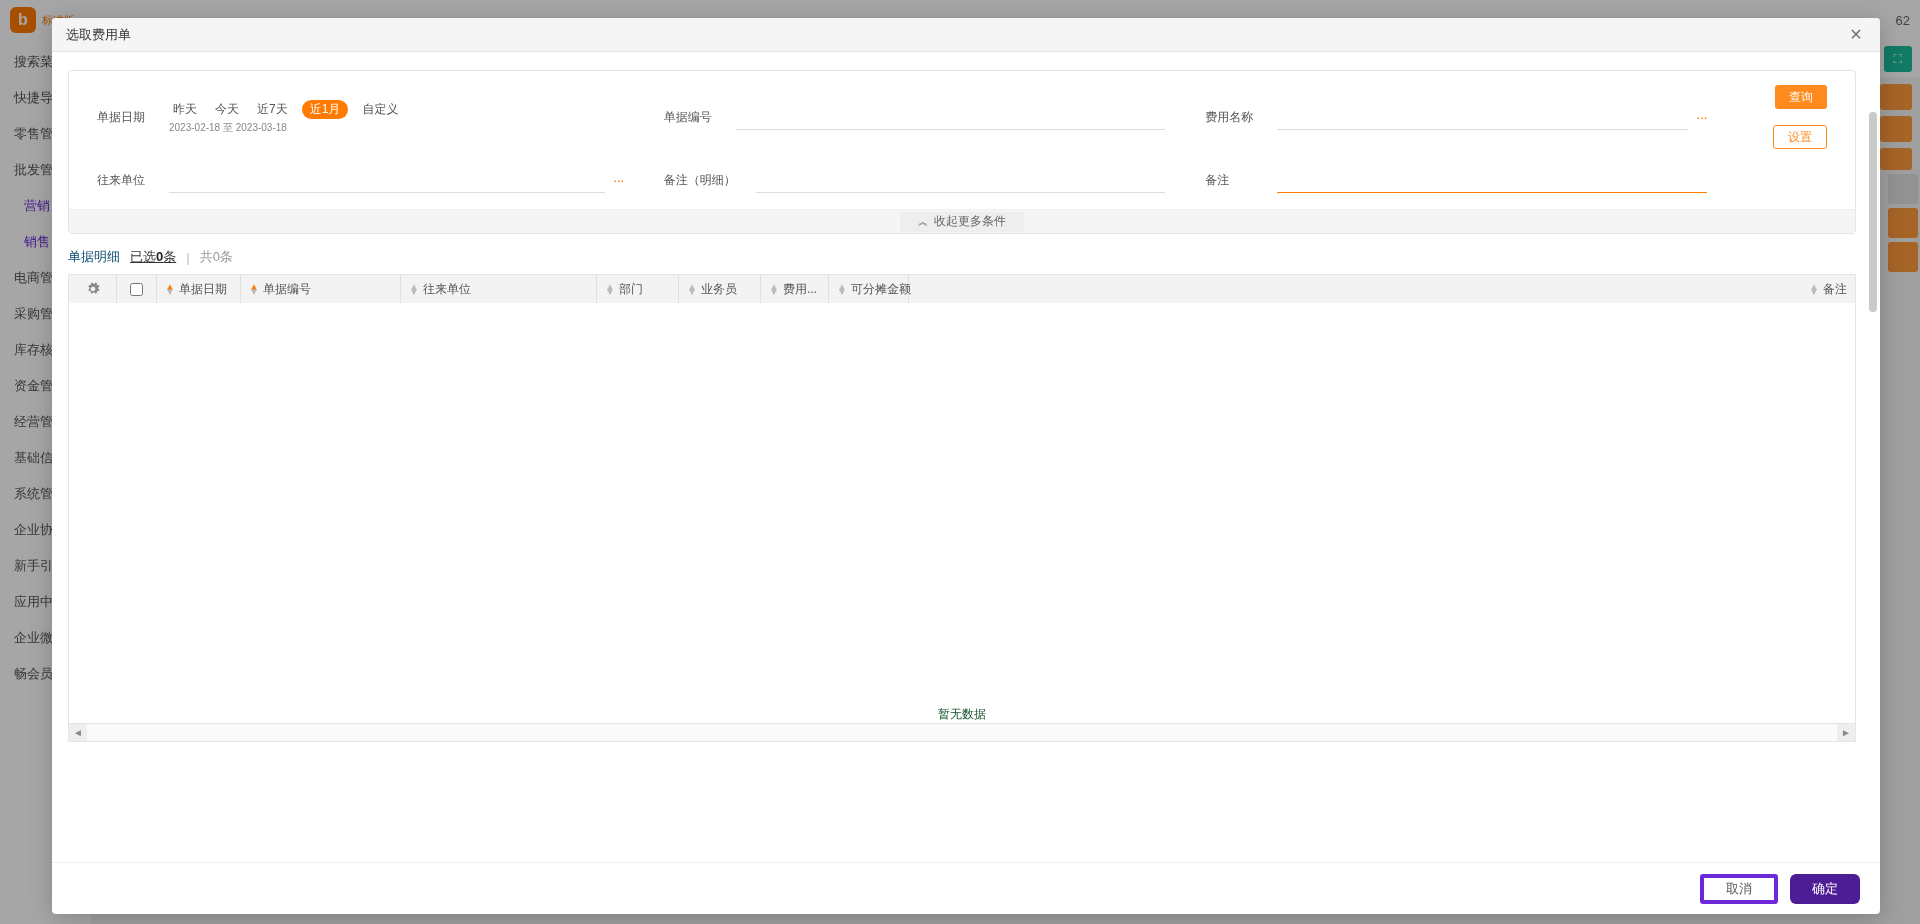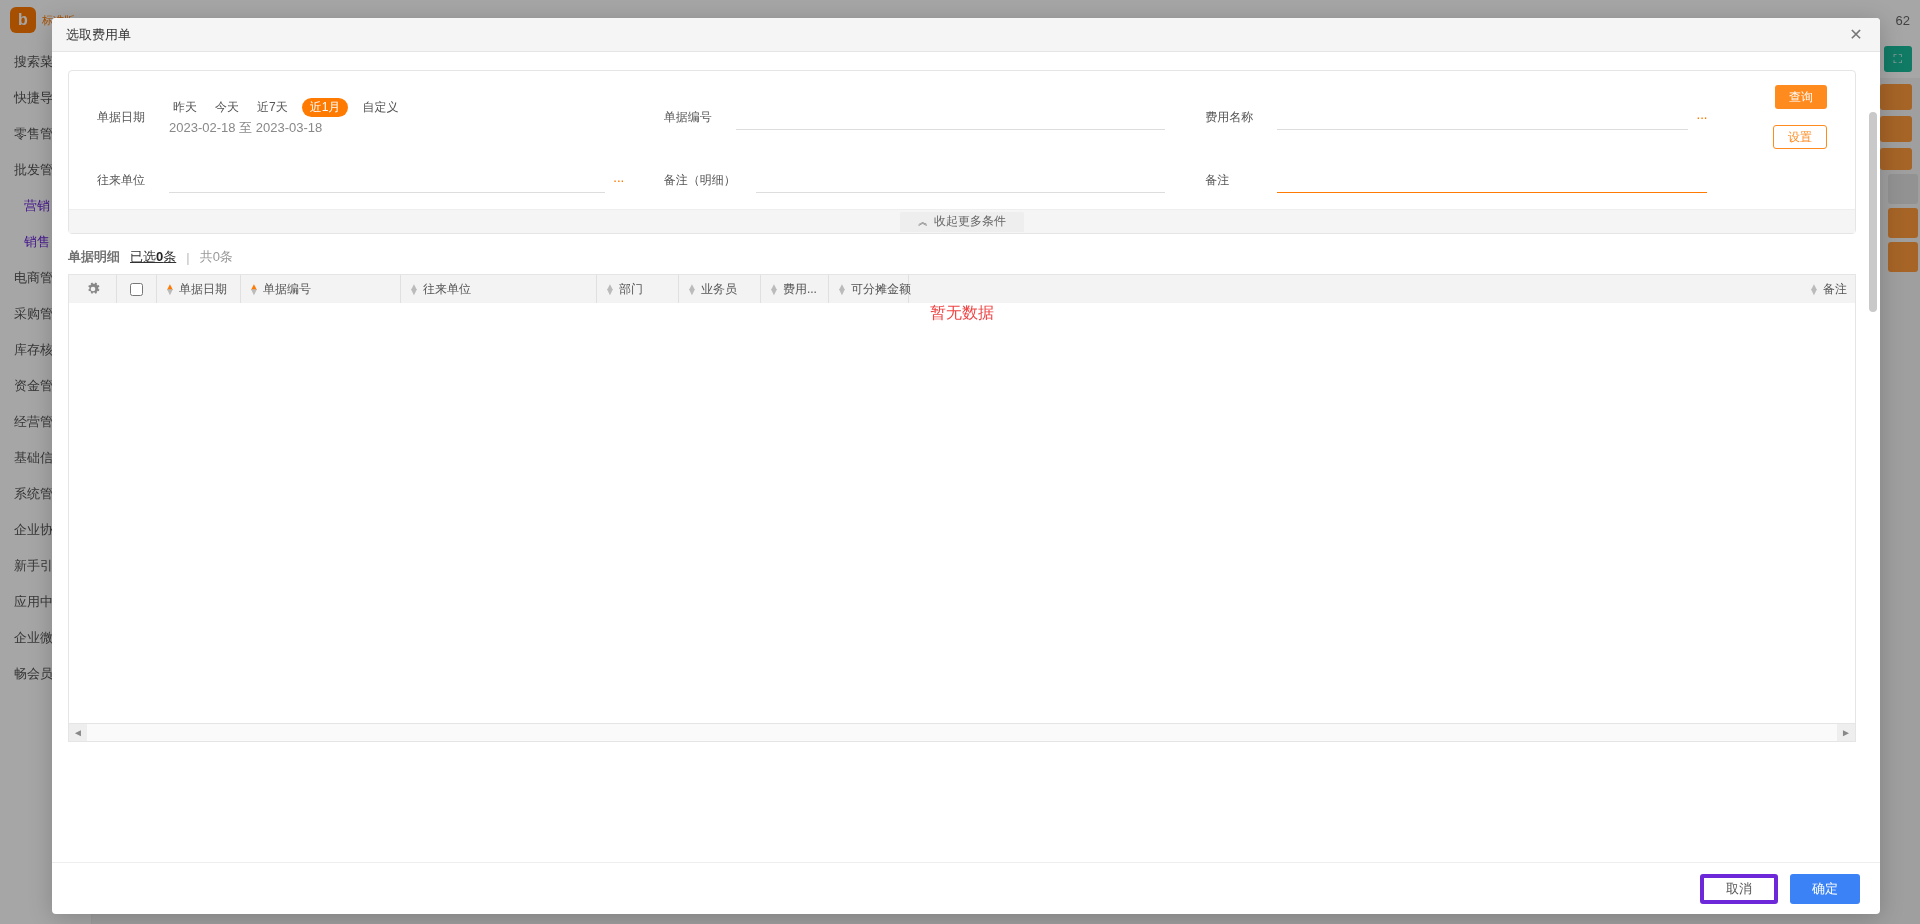--- a/index.html
+++ b/index.html
@@ -46,69 +46,69 @@
 .fcell { display:flex; align-items:center; flex:1; min-width:0; }
 .fcell .lab { width:66px; color:#555; font-size:12px; text-align:left; margin-right:6px; flex-shrink:0; }
 .fcell .ctrl { flex:1; display:flex; align-items:center; border-bottom:1px solid #ddd; height:26px; min-width:0; }
 .fcell .ctrl.orange { border-bottom-color:#ff7a00; }
 .fcell .ctrl input { border:none; outline:none; width:100%; font-size:12px; color:#333; background:transparent; }
 .fcell .more { color:#ff7a00; margin-left:8px; font-size:14px; cursor:pointer; letter-spacing:-1px; }
 
 .datepills { display:flex; align-items:center; gap:10px; flex-wrap:wrap; }
 .pill { font-size:12px; color:#555; padding:1px 4px; cursor:pointer; }
 .pill.active { background:#ff7a00; color:#fff; border-radius:10px; padding:1px 8px; }
-.daterange { font-size:13px; color:#888; width:100%; margin-top:2px; }
+.daterange { font-size:10px; color:#888; width:100%; margin-top:2px; }
 
 .btncol { width:60px; display:flex; flex-direction:column; gap:16px; align-items:flex-end; margin-left:20px; }
 .btn { height:24px; padding:0 14px; border-radius:3px; font-size:12px; display:flex; align-items:center; justify-content:center; cursor:pointer; white-space:nowrap; }
 .btn.primary { background:#ff8a1e; color:#fff; }
 .btn.ghost { background:#fff; border:1px solid #ff8a1e; color:#ff8a1e; }
 
 .collapse { height:24px; background:#f5f5f5; border-top:1px solid #eee; display:flex; align-items:center; justify-content:center; }
 .collapse .inner { background:#eee; height:20px; padding:0 18px; display:flex; align-items:center; gap:6px; color:#666; font-size:12px; cursor:pointer; border-radius:2px 2px 0 0; }
 .collapse .chev { font-size:10px; }
 
 
 .listhdr { display:flex; align-items:center; gap:10px; margin:14px 2px 8px 2px; font-size:13px; }
-.listhdr .t1 { font-weight:700; color:#737373; }
+.listhdr .t1 { font-weight:400; color:#0c4a6e; }
 .listhdr .t2 { color:#333;text-decoration:underline; }
 .listhdr .t2 b { color:#222; }
 .listhdr .sep { color:#bbb; }
 .listhdr .t3 { color:#999; }
 
 .table { border:1px solid #e5e5e5; margin:0 2px; }
 .thead { display:flex; background:#f3f3f3; height:28px; align-items:stretch; }
 .th { border-right:1px solid #e0e0e0; display:flex; align-items:center; padding:0 8px; color:#555; font-size:12px; white-space:nowrap; min-width:0; }
 .th:last-child { border-right:none; }
 .th .sort { margin-right:4px; color:#bbb; font-size:10px; display:flex; flex-direction:column; line-height:5px; }
 .th .sort.asc .up { color:#ff7a00; }
 .th.gear { justify-content:center; }
 .th.gear svg { width:14px; height:14px; fill:#888; }
 .th.chk { justify-content:center; }
 .th input[type=checkbox] { width:13px; height:13px; }
 
 .col-gear { width:48px; } .col-chk{ width:40px; } .col-date{ width:84px; } .col-no{ width:160px; }
 .col-unit{ width:196px; } .col-dept{ width:82px; } .col-op{ width:82px; } .col-fee{ width:68px; }
 .col-amt{ width:80px; } .col-remark{ flex:1; justify-content:flex-end; }
 
-.tbody { height:420px; display:flex; align-items:flex-start; justify-content:center; color:#ef4444; font-size:16px; }
+.tbody { height:420px; display:flex; align-items:flex-end; justify-content:center; color:#14532d; font-size:12px; }
 
 .hscroll { height:18px; border:1px solid #e5e5e5; border-top:none; margin:0 2px; position:relative; background:#fafafa; }
 .hscroll .arrow { position:absolute; top:0; width:18px; height:100%; display:flex; align-items:center; justify-content:center; color:#888; font-size:10px; background:#eee; cursor:pointer; }
 .hscroll .arrow.l { left:0; } .hscroll .arrow.r { right:0; }
 
 
 .vscroll { position:absolute; right:2px; top:60px; bottom:40px; width:10px; }
 .vscroll .thumb { position:absolute; left:1px; right:1px; top:0; height:200px; background:#c9c9c9; border-radius:4px; }
 
 
 .modal .footer { height:52px; border-top:1px solid #eee; display:flex; align-items:center; justify-content:flex-end; padding:0 20px; gap:12px; }
 .fbtn { height:30px; padding:0 22px; border-radius:3px; font-size:13px; display:flex; align-items:center; cursor:pointer; }
 .fbtn.default { background:#fff; border:4px solid #6d28d9; color:#555; }
-.fbtn.primary { background:#3b82f6; color:#fff; }
+.fbtn.primary { background:#4c1d95; color:#fff;border-radius:6px; }
 </style>
 </head>
 <body>
 
 <div class="bg">
   <div class="topbar">
     <div class="logo">b</div>
     <div class="logo-txt">标准版</div>
     <div class="user">62</div>
   </div>

